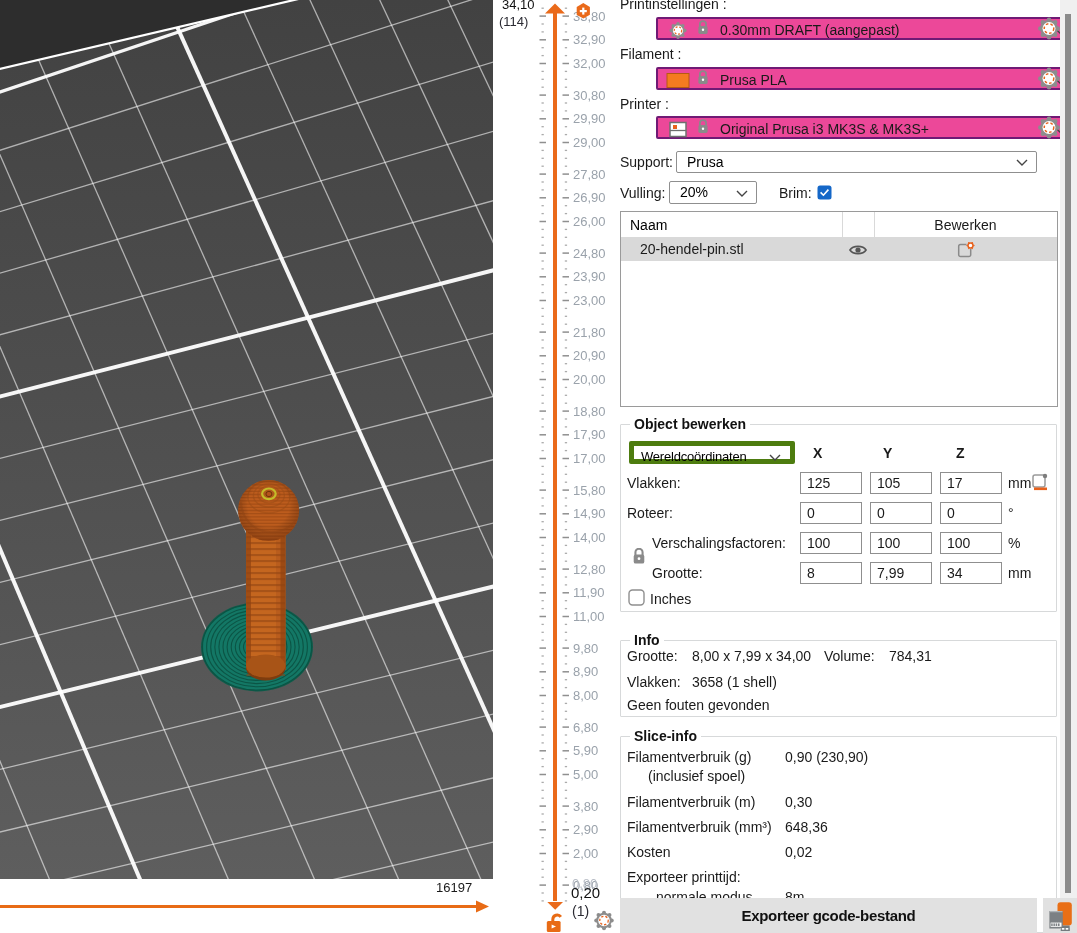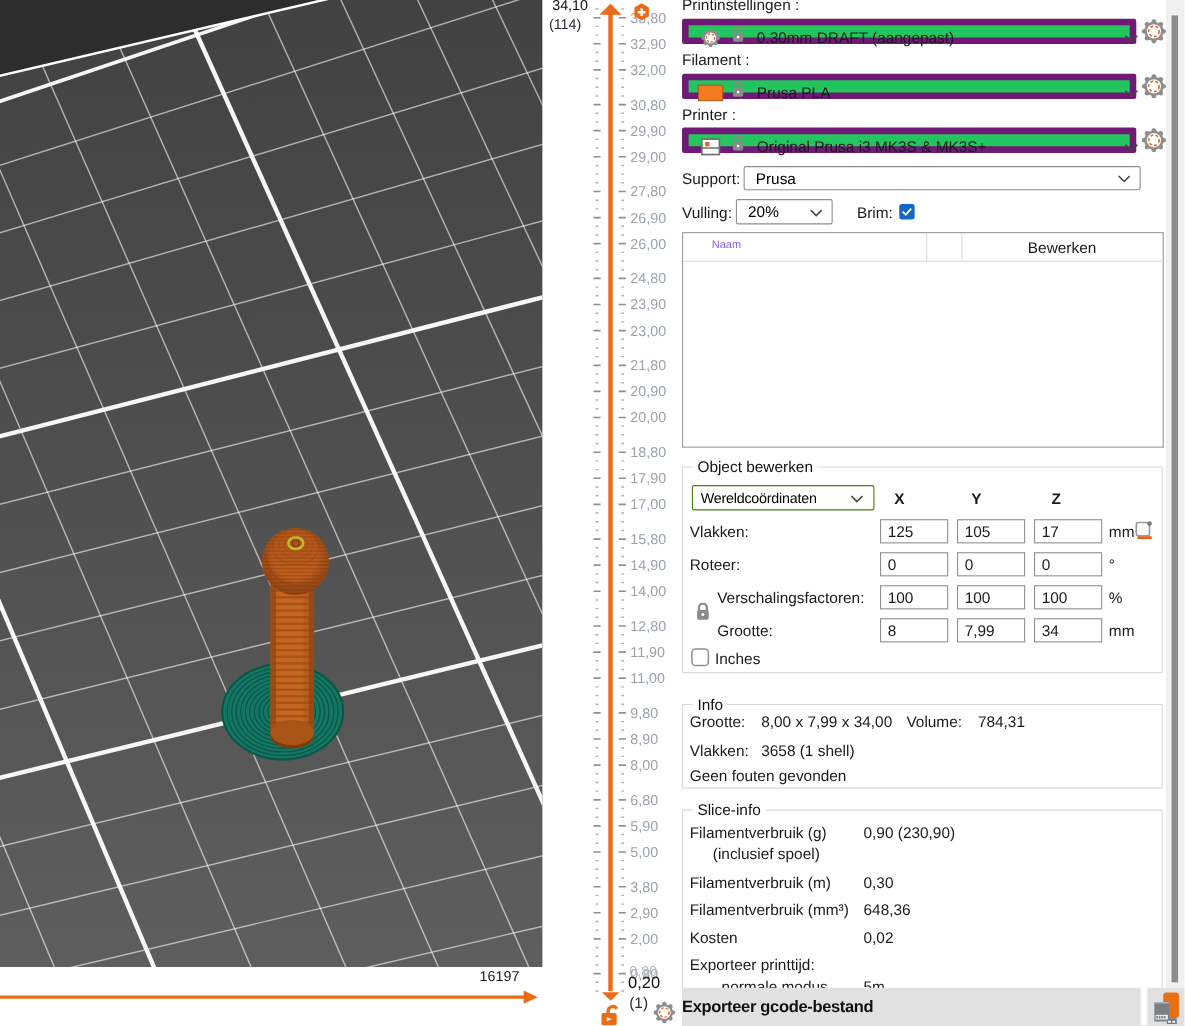--- a/index.html
+++ b/index.html
@@ -1,22 +1,22 @@
 <!DOCTYPE html>
 <html><head><meta charset="utf-8"><style>
 * {margin:0;padding:0;box-sizing:border-box}
 html,body {width:1077px;height:933px;background:#ffffff;font-family:"Liberation Sans",sans-serif;position:relative;overflow:hidden}
 .abs {position:absolute}
 .lbl {font-size:14px;color:#1a1a1a;white-space:nowrap}
-.combo {position:absolute;left:620px;width:413px;height:23px;border:6px solid #701a75;border-radius:2px;background:#22c55e}
+.combo {position:absolute;left:656px;width:413px;height:23px;border:2px solid #701a75;border-radius:2px;background:#ec4899}
 .ctext {position:absolute;left:62px;top:3px;font-size:14px;color:#1a1a1a;white-space:nowrap}
 .inp {position:absolute;width:62px;height:22px;border:1px solid #8f8f8f;background:#fff;font-size:14px;color:#1a1a1a;padding:2px 0 0 6px}
 .unit {position:absolute;left:1008px;font-size:14px;color:#1a1a1a}
 fieldset {position:absolute;border:1px solid #d7d9da;border-radius:1px}
-legend {font-size:14px;font-weight:normal;color:#111;margin-left:9px;padding:0 4px}
+legend {font-size:14px;font-weight:bold;color:#111;margin-left:9px;padding:0 4px}
 </style></head>
 <body>
 <div class="abs" style="left:0;top:0;width:493px;height:879px;background:#4e4e4e">
     <svg width="493" height="879" viewBox="0 0 493 879" style="position:absolute;left:0;top:0">
 <defs>
 <radialGradient id="ballsh" cx="0.5" cy="0.42" r="0.62">
           <stop offset="0.55" stop-color="#000000" stop-opacity="0"></stop>
           <stop offset="0.92" stop-color="#531f04" stop-opacity="0.35"></stop>
           <stop offset="1" stop-color="#531f04" stop-opacity="0.5"></stop>
         </radialGradient>
@@ -548,30 +548,49 @@
     <svg class="abs" style="right:8px;top:8px" width="12" height="10">
       <path d="M 1 1 l 5 5 l 5 -5" fill="none" stroke="#444" stroke-width="1.4"></path>
     </svg>
   </div>
 <div class="abs lbl" style="left:779px;top:185px">Brim:</div>
 <svg class="abs" style="left:817px;top:185px" width="15" height="15">
     <rect x="0.5" y="0.5" width="14" height="14" rx="2.5" fill="#1467c8"></rect>
     <path d="M 3.6 7.4 l 2.8 2.8 l 5 -5.6" fill="none" stroke="#fff" stroke-width="1.6"></path>
   </svg>
 <div class="abs" style="left:620px;top:211px;width:438px;height:196px;border:1px solid #9a9a9a;background:#fff">
-<div class="abs" style="left:26px;top:5px;font-size:10px;color:#8b5cf6">Naam</div>
+<div class="abs" style="left:9px;top:5px;font-size:14px;color:#000000">Naam</div>
 <div class="abs" style="left:221px;top:0;width:1px;height:25px;background:#d9d9d9"></div>
 <div class="abs" style="left:253px;top:0;width:1px;height:25px;background:#d9d9d9"></div>
 <div class="abs" style="left:253px;top:5px;font-size:14px;color:#1a1a1a;width:183px;text-align:center">Bewerken</div>
 <div class="abs" style="left:0;top:25px;width:436px;height:1px;background:#d9d9d9"></div>
+<div class="abs" style="left:0;top:26px;width:436px;height:23px;background:#d9d9d9">
+      <div class="abs" style="left:19px;top:3px;font-size:14px;color:#1a1a1a">20-hendel-pin.stl</div>
+      <svg class="abs" style="left:227px;top:4px" width="20" height="16">
+        <path d="M 2 8 C 5 3.2 15 3.2 18 8 C 15 12.8 5 12.8 2 8 Z" fill="none" stroke="#555" stroke-width="1.7"></path>
+        <circle cx="10" cy="8" r="2.6" fill="#555"></circle>
+      </svg>
+      <svg class="abs" style="left:336px;top:4px" width="18" height="17">
+        <path d="M 9.5 2.5 h -6 a 1.8 1.8 0 0 0 -1.8 1.8 v 8.4 a 1.8 1.8 0 0 0 1.8 1.8 h 8.4 a 1.8 1.8 0 0 0 1.8 -1.8 v -6" fill="none" stroke="#8a8a8a" stroke-width="1.5"></path>
+        <g>
+          <circle cx="13.5" cy="3.5" r="2.5" fill="#fff" stroke="#e8611c" stroke-width="1.5"></circle>
+          <circle cx="16.90" cy="3.50" r="0.75" fill="#e8611c"></circle>
+          <circle cx="15.20" cy="6.44" r="0.75" fill="#e8611c"></circle>
+          <circle cx="11.80" cy="6.44" r="0.75" fill="#e8611c"></circle>
+          <circle cx="10.10" cy="3.50" r="0.75" fill="#e8611c"></circle>
+          <circle cx="11.80" cy="0.56" r="0.75" fill="#e8611c"></circle>
+          <circle cx="15.20" cy="0.56" r="0.75" fill="#e8611c"></circle>
+        </g>
+      </svg>
+    </div>
 </div>
 <fieldset style="left:620px;top:416px;width:437px;height:196px">
     <legend>Object bewerken</legend>
   </fieldset>
-<div class="abs" style="left:629px;top:441px;width:166px;height:23px;border:1px solid #4d7c0f;border-radius:2px;background:#fff">
+<div class="abs" style="left:629px;top:441px;width:166px;height:23px;border:5px solid #4d7c0f;border-radius:2px;background:#fff">
     <div class="abs" style="left:7px;top:3px;font-size:13px;letter-spacing:-0.2px">Wereldcoördinaten</div>
     <svg class="abs" style="right:9px;top:8px" width="12" height="10">
       <path d="M 1 1 l 5 5 l 5 -5" fill="none" stroke="#444" stroke-width="1.4"></path>
     </svg>
   </div>
 <div class="abs lbl" style="left:813px;top:445px;font-weight:bold">X</div>
 <div class="abs lbl" style="left:883px;top:445px;font-weight:bold">Y</div>
 <div class="abs lbl" style="left:956px;top:445px;font-weight:bold">Z</div>
 <div class="abs lbl" style="left:627px;top:475px">Vlakken:</div>
 <div class="inp" style="left:800px;top:472px">125</div>
@@ -626,22 +645,22 @@
 <div class="abs lbl" style="left:785px;top:749px">0,90 (230,90)</div>
 <div class="abs lbl" style="left:648px;top:768px">(inclusief spoel)</div>
 <div class="abs lbl" style="left:627px;top:794px">Filamentverbruik (m)</div>
 <div class="abs lbl" style="left:785px;top:794px">0,30</div>
 <div class="abs lbl" style="left:627px;top:819px">Filamentverbruik (mm³)</div>
 <div class="abs lbl" style="left:785px;top:819px">648,36</div>
 <div class="abs lbl" style="left:627px;top:844px">Kosten</div>
 <div class="abs lbl" style="left:785px;top:844px">0,02</div>
 <div class="abs lbl" style="left:627px;top:869px">Exporteer printtijd:</div>
 <div class="abs lbl" style="left:656px;top:889px">normale modus</div>
-<div class="abs lbl" style="left:785px;top:889px">5m</div>
-<div class="abs" style="left:620px;top:898px;width:417px;height:35px;background:#e1e1e1;text-align:left;line-height:35px;font-size:15px;font-weight:bold;color:#111;letter-spacing:-0.3px">Exporteer gcode-bestand</div>
+<div class="abs lbl" style="left:785px;top:889px">8m</div>
+<div class="abs" style="left:620px;top:898px;width:417px;height:35px;background:#e1e1e1;text-align:center;line-height:35px;font-size:15px;font-weight:bold;color:#111;letter-spacing:-0.3px">Exporteer gcode-bestand</div>
 <div class="abs" style="left:1043px;top:898px;width:34px;height:35px;background:#e1e1e1"><svg width="34" height="35">
       <rect x="14.5" y="4.3" width="14.3" height="23.3" rx="3" fill="#e96f16"></rect>
       <polygon points="18,27.6 26.6,27.6 26.9,33 17.7,33" fill="#757a7e"></polygon>
       <rect x="18.8" y="30" width="2.6" height="1.7" fill="#ffffff"></rect>
       <rect x="22.7" y="30" width="2.6" height="1.7" fill="#ffffff"></rect>
       <path d="M 6.4 13 h 12.6 l 0.8 0.8 v 14.8 l -2.6 2 h -10.8 Z" fill="#7c8084"></path>
       <path d="M 6.4 13 h 12.6 l 0.8 0.8 l -0.5 0.5 h -12.4 Z" fill="#aeb3b7"></path>
       <rect x="7.6" y="24.6" width="10.9" height="4.2" fill="#ffffff"></rect>
       <g fill="#7c8084">
         <rect x="8.2" y="25.4" width="1.5" height="2.6"></rect>

